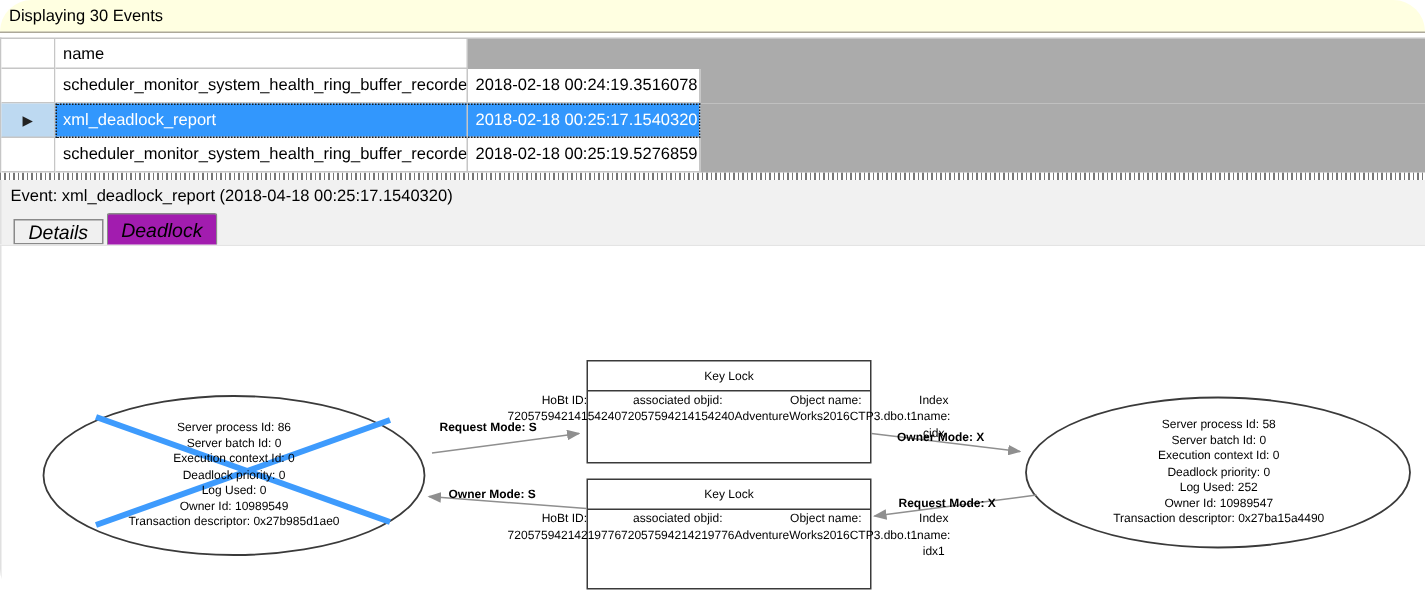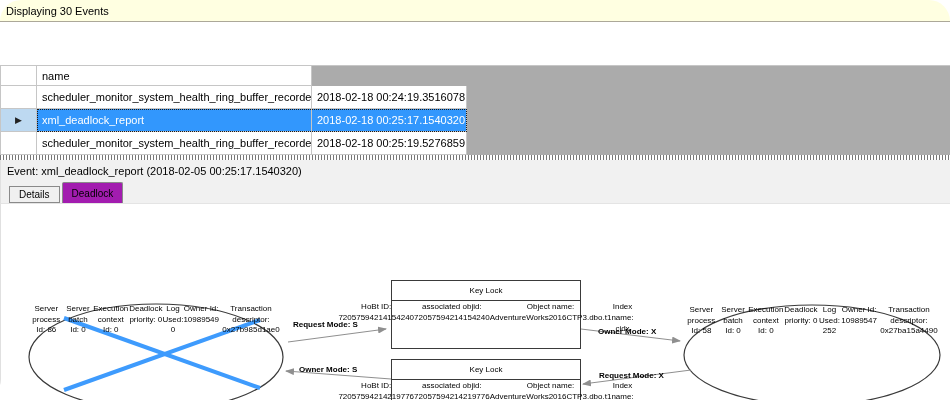--- a/index.html
+++ b/index.html
@@ -8,21 +8,21 @@
     position:relative; width:950px; height:400px; overflow:hidden;
     font-family:"Liberation Sans", sans-serif; color:#000; background:#fff;border-radius:21px;
   }
   
   .topbar {
     height:22px; background:#FFFFE1; border-bottom:1px solid #ACA899;
     display:flex; align-items:center; padding-left:6px; font-size:11px;
   }
   .topbar-spacer { height:3px; background:#fff; }
   
-  .grid { border-top:1px solid #C6C6C6; border-left:1px solid #C6C6C6;margin-top:40px; }
+  .grid { border-top:1px solid #C6C6C6; border-left:1px solid #C6C6C6; }
   .grid-row { display:flex; height:23px; }
   .grid-row.header { height:20px; }
   .cell {
     background:#fff; border-right:1px solid #C6C6C6; border-bottom:1px solid #C6C6C6;
     font-size:11px; display:flex; align-items:center; padding-left:5px;
     white-space:nowrap; overflow:hidden;
   }
   .cell.sel { width:36px; padding-left:0; justify-content:center; }
   .cell.name { width:275px; }
   .cell.ts { width:155px; }
@@ -43,35 +43,35 @@
   .eventbar {
     height:22px; background:#F1F1F1; display:flex; align-items:center;
     padding-left:6px; font-size:11px; border-left:1px solid #E0E0E0;
   }
   
   .tabstrip {
     height:21px; background:#F1F1F1; display:flex; align-items:flex-end;
     padding-left:8px; border-left:1px solid #E0E0E0;
   }
   .tab {
-    font-size:10px; padding:0 9px; display:flex; align-items:center;
-    border:1px solid #8a8a8a; background:#F0F0F0; height:17px; cursor:default;
+    font-size:13px; padding:0 9px; display:flex; align-items:center;
+    border:1px solid #8a8a8a; background:#F0F0F0; height:17px; cursor:default;font-style:italic;
   }
   .tab.active {
     background:#a21caf; height:21px; border-bottom:none; position:relative; z-index:2;
     margin-left:2px; border-radius:2px 2px 0 0;
   }
   
   .pane {
     position:relative; height:238px; background:#fff;
     border-top:1px solid #E4E4E4; border-left:1px solid #E0E0E0;
   }
   .pane svg { position:absolute; left:0; top:0; }
   .node-text {
-    position:absolute; display:flex; flex-direction:row; justify-content:center;
+    position:absolute; display:flex; flex-direction:column; justify-content:center;
     text-align:center; font-size:8px; line-height:10.5px; pointer-events:none;
   }
   .lockbox {
     position:absolute; background:#fff; border:1px solid #3a3a3a;
     display:flex; flex-direction:column; font-size:8px; text-align:center;
   }
   .lockbox .title {
     height:20px; border-bottom:1px solid #3a3a3a; display:flex;
     align-items:center; justify-content:center;
   }
@@ -120,21 +120,21 @@
       <div class="cell sel"></div>
       <div class="cell name">scheduler_monitor_system_health_ring_buffer_recorded</div>
       <div class="cell ts">2018-02-18 00:25:19.5276859</div>
       <div class="cell fill"></div>
     </div>
   </div>
 
   <div class="splitter"></div>
 
   <div class="eventbar">
-    <span>Event: xml_deadlock_report (2018-02-05 00:25:17.1540320)</span>
+    <span>Event: xml_deadlock_report (2018-04-18 00:25:17.1540320)</span>
   </div>
 
   <div class="tabstrip">
     <div class="tab">Details</div>
     <div class="tab active">Deadlock</div>
   </div>
 
   <div class="pane">
     <svg width="950" height="238" viewBox="0 0 950 238">
       <defs>

